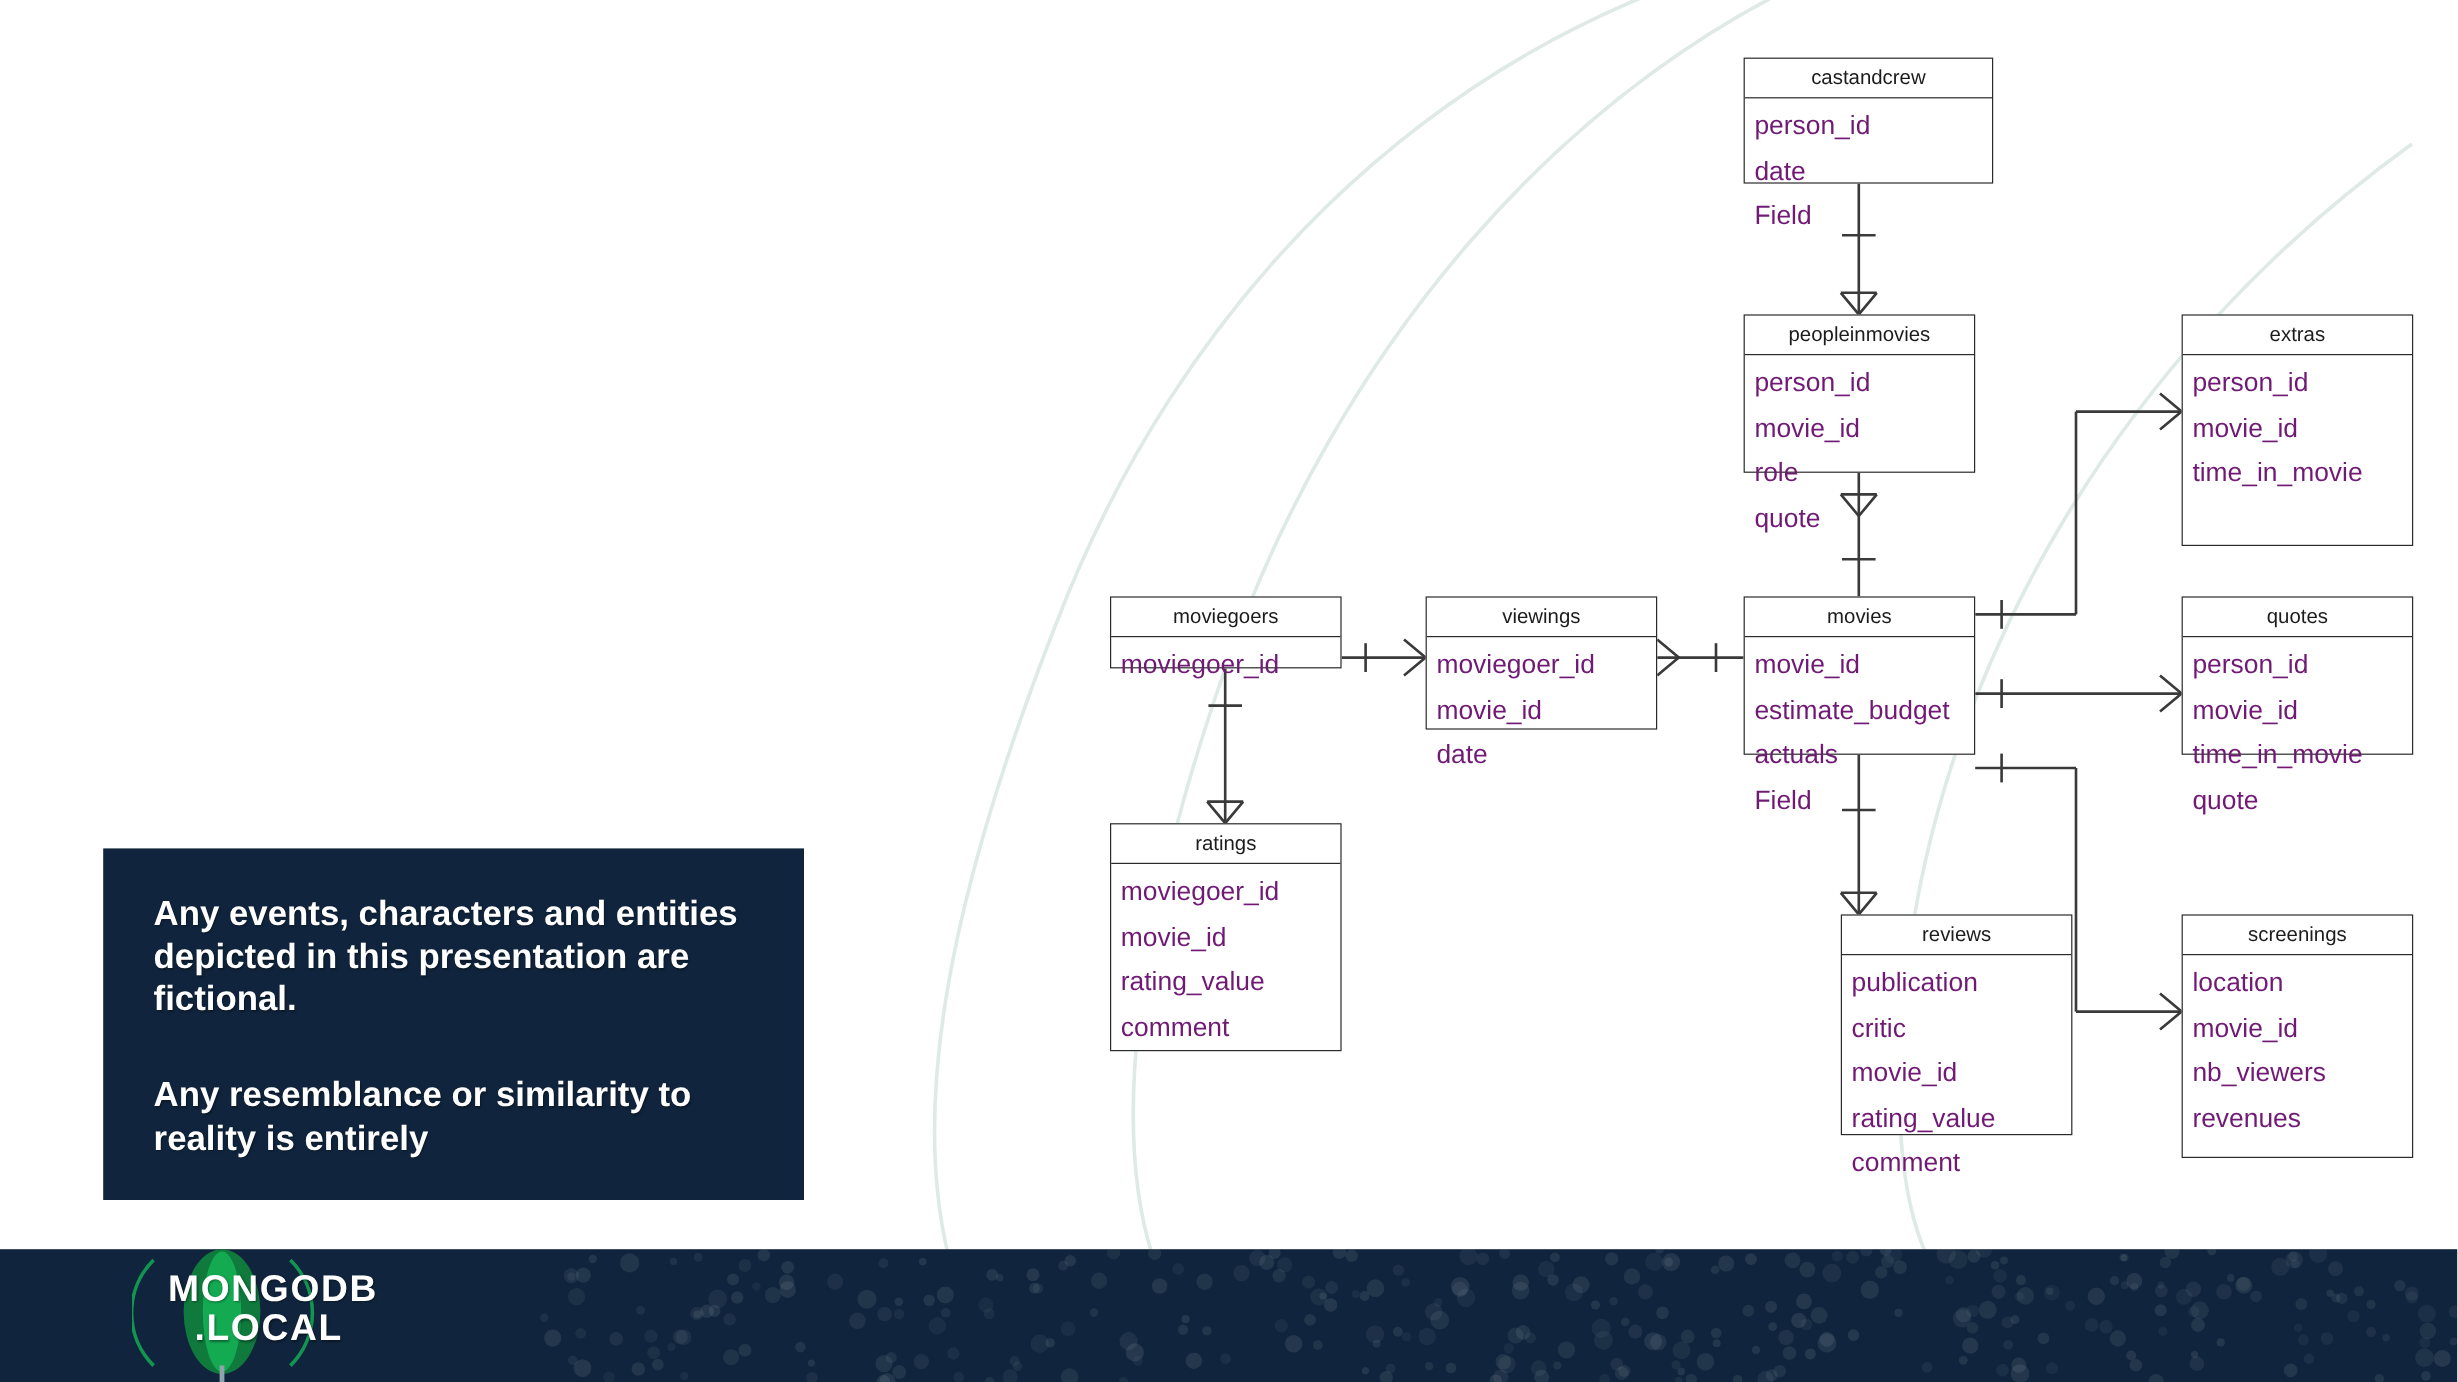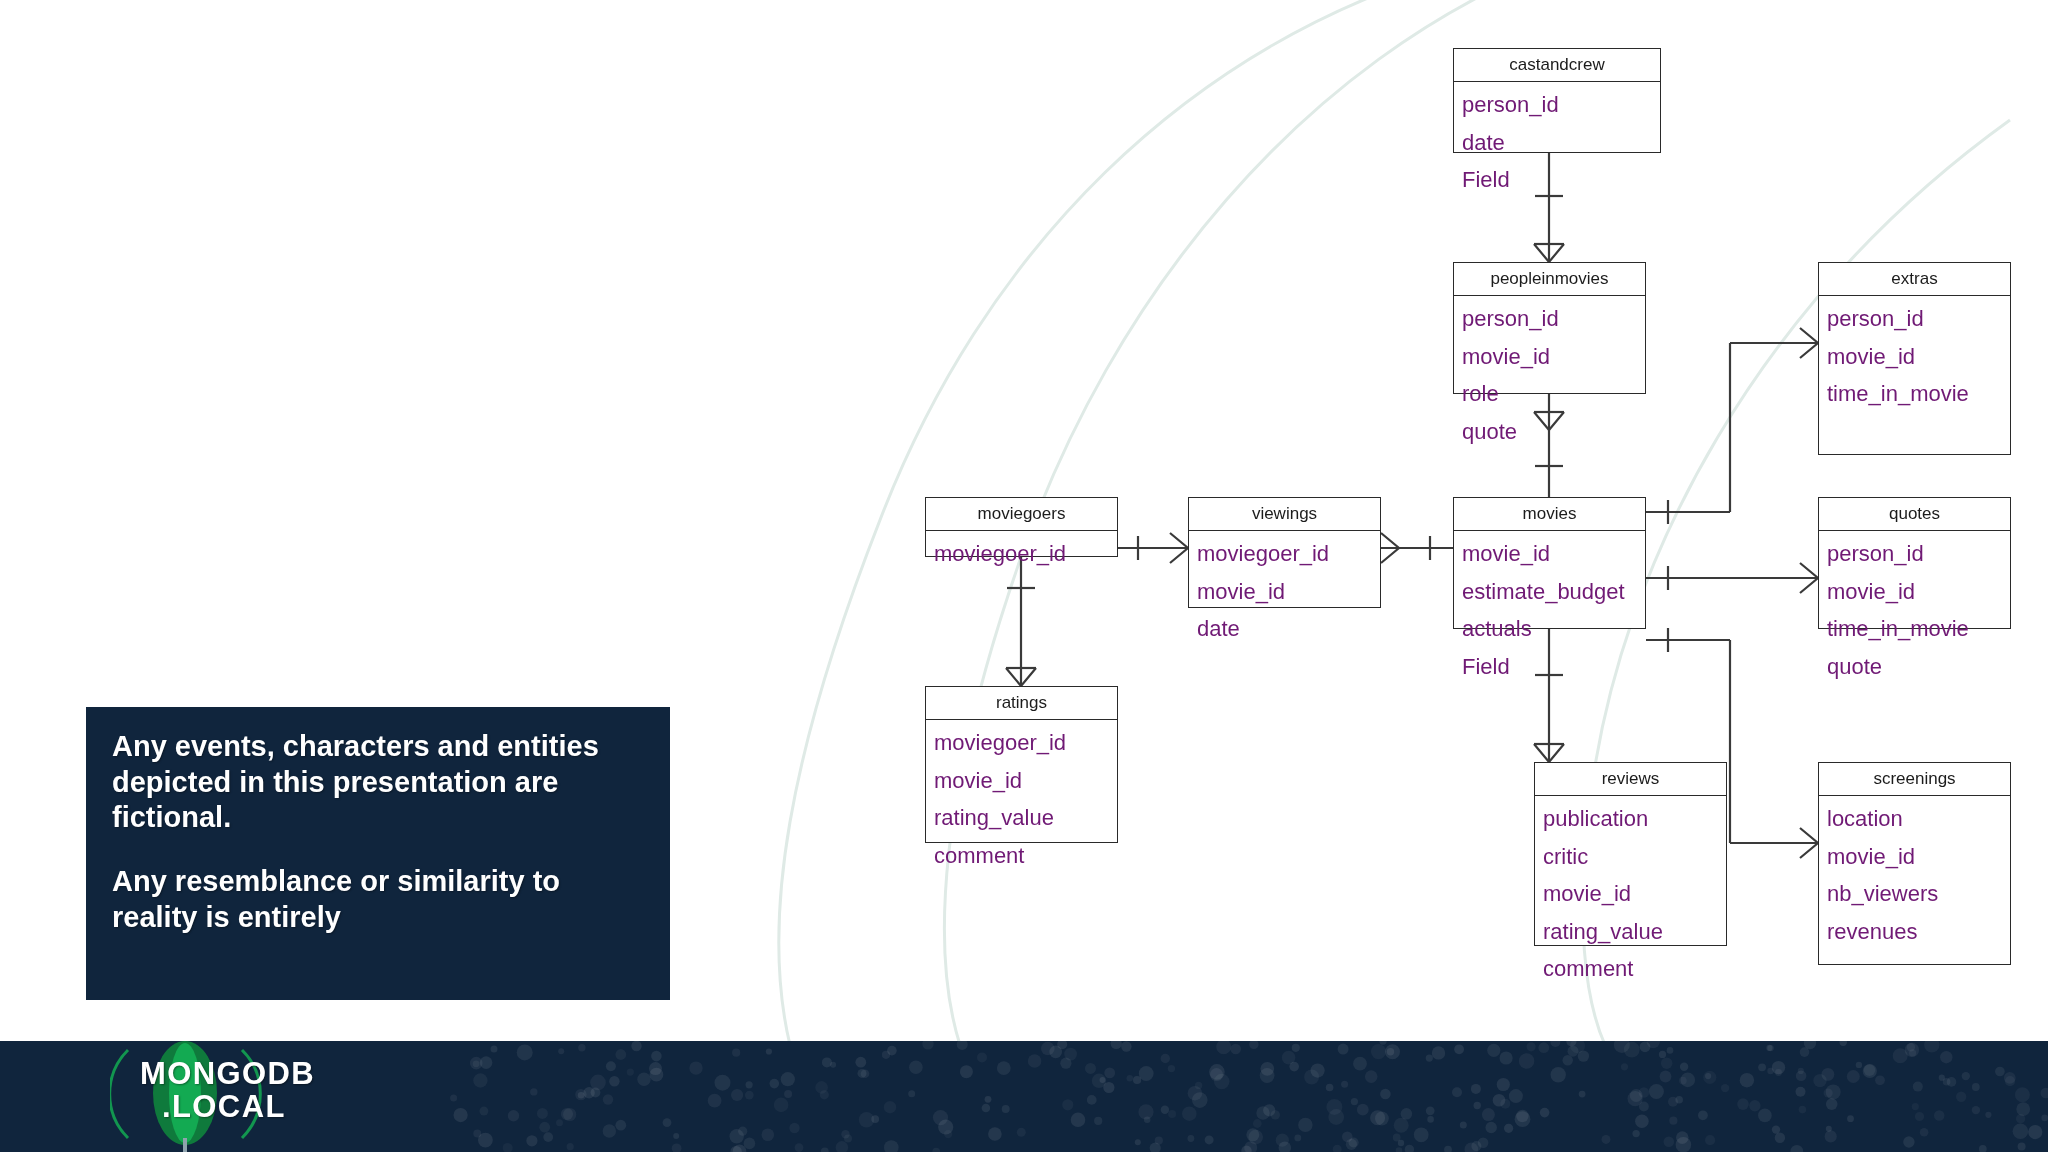--- a/index.html
+++ b/index.html
@@ -22,21 +22,21 @@
     text-shadow:2px 2px 2px rgba(120,130,145,.35);
     white-space:pre-line;
   }
 
   
   .disclaimer{
     position:absolute;left:86px;top:707px;width:584px;height:293px;
     background:#10253d;overflow:hidden;
   }
   .disclaimer p{
-    margin:0;color:#ffffff;font-size:29px;font-weight:bold;
+    margin:16px;color:#ffffff;font-size:29px;font-weight:bold;
     line-height:1.23;
     text-shadow:1px 1px 2px rgba(0,0,0,.35);
   }
   .disclaimer .d1{padding:22px 26px 0 26px;}
   .disclaimer .d2{padding:28px 26px 0 26px;}
 
   
   .er{position:absolute;left:0;top:0;width:2048px;height:1040px;}
   .er svg{position:absolute;left:0;top:0;}
   .tbl{
@@ -188,21 +188,21 @@
         </div>
         <div class="tbl" style="left: 1818px; top: 497px; width: 193px; height: 132px;">
           <div class="thead">quotes</div>
           <div class="fields">
             <div>person_id</div>
             <div>movie_id</div>
             <div>time_in_movie</div>
             <div>quote</div>
           </div>
         </div>
-        <div class="tbl" style="left: 925px; top: 686px; width: 193px; height: 157px;">
+        <div class="tbl" style="left: 925px; top: 686px; width: 193px; height: 190px;">
           <div class="thead">ratings</div>
           <div class="fields">
             <div>moviegoer_id</div>
             <div>movie_id</div>
             <div>rating_value</div>
             <div>comment</div>
           </div>
         </div>
         <div class="tbl" style="left: 1534px; top: 762px; width: 193px; height: 184px;">
           <div class="thead">reviews</div>

